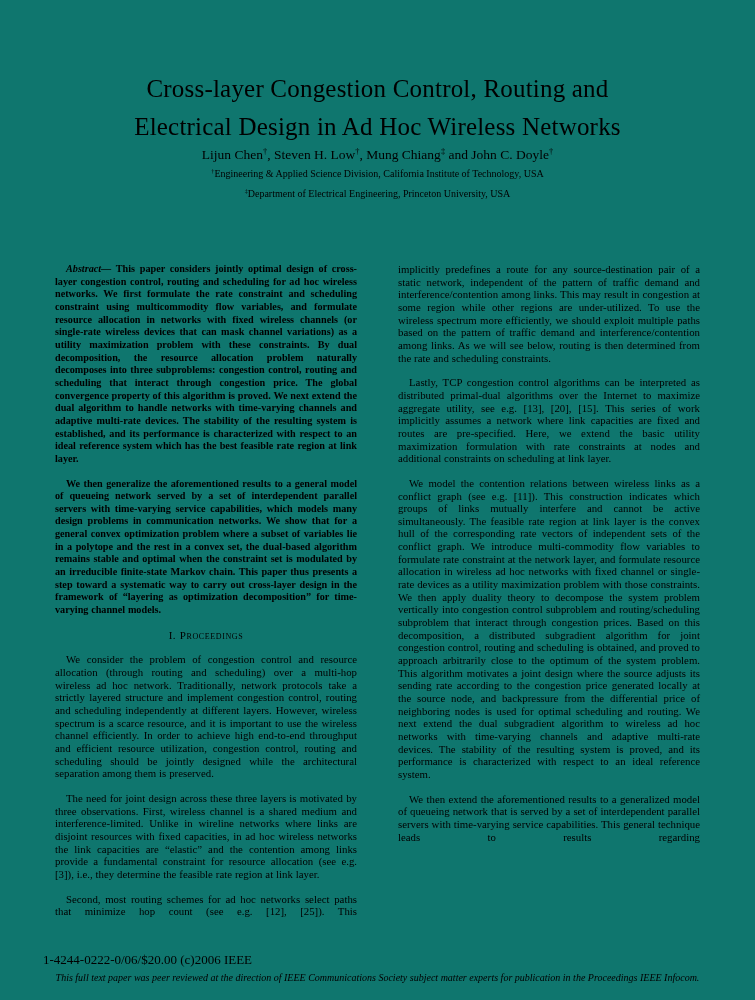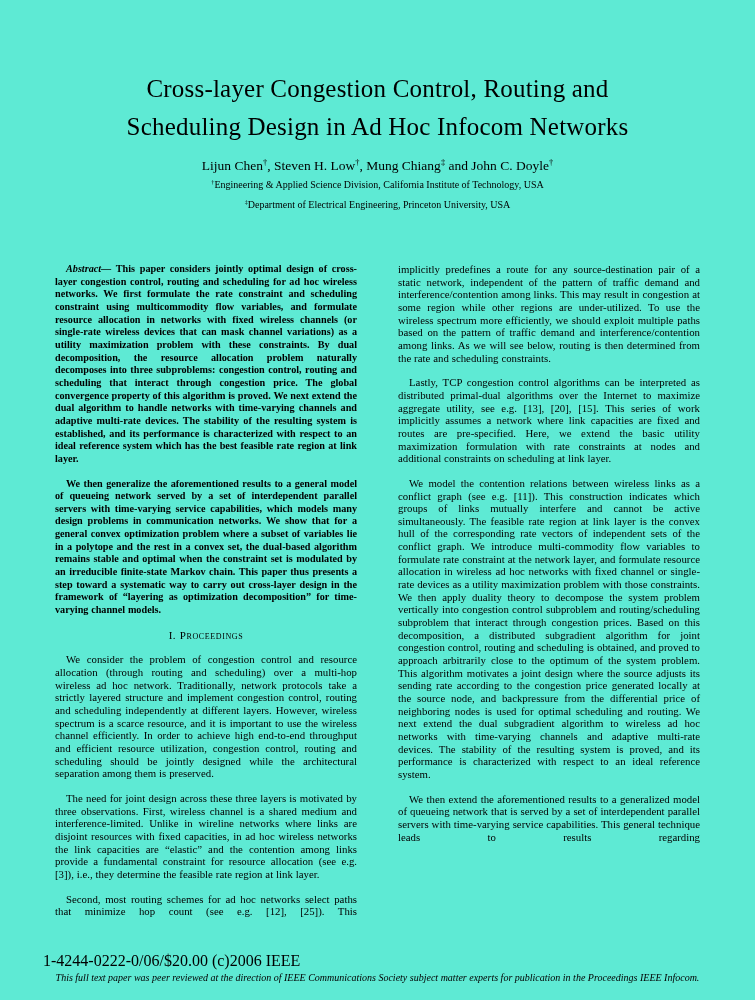--- a/index.html
+++ b/index.html
@@ -5,38 +5,38 @@
   html, body { margin: 0; padding: 0; }
   body {
     width: 755px; height: 1000px;
     background: #e8e8e8;
     font-family: "Liberation Serif", "DejaVu Serif", serif;
     color: #000;
   }
   .page {
     position: relative;
     width: 755px; height: 1000px;
-    background: #5eead4;
+    background: #0f766e;
     overflow: hidden;
   }
   .header {
     position: absolute;
     top: 70px; left: 0; width: 755px;
     text-align: center;
   }
   .title-line {
     display: block;
     font-size: 25px;
     font-weight: 400;
     line-height: 37.5px;
     letter-spacing: 0.2px;
     white-space: nowrap;
   }
   .byline {
-    margin-top: 11px;
+    margin-top: 0;
     font-size: 13.5px;
     line-height: 19px;
   }
   .affil {
     font-size: 10px;
     line-height: 19.5px;
   }
   sup {
     font-size: 62%;
     vertical-align: super;
@@ -68,39 +68,39 @@
     font-weight: 400;
     text-align: center;
     margin: 11px 0 7px 0;
   }
   .sec-num { letter-spacing: 0.3px; margin-right: 4px; }
   .smallcaps { font-variant: small-caps; letter-spacing: 0.6px; }
   .cont-end { text-align-last: justify; }
   .footer-copyright {
     position: absolute;
     left: 43px; top: 952px;
-    font-size: 16px;
+    font-size: 13px;
   }
   .footer-note {
     position: absolute;
     left: 0; top: 972px; width: 755px;
     text-align: center;
     font-size: 10px;
     font-style: italic;
   }
 </style>
 </head>
 <body>
 
 <div class="page">
 
   <div class="header">
     <h1 style="margin:0; font-weight:400;">
       <span class="title-line">Cross-layer Congestion Control, Routing and</span>
-      <span class="title-line">Scheduling Design in Ad Hoc Infocom Networks</span>
+      <span class="title-line">Electrical Design in Ad Hoc Wireless Networks</span>
     </h1>
     <div class="byline"><span>Lijun Chen</span><sup>†</sup><span>, Steven H. Low</span><sup>†</sup><span>, Mung Chiang</span><sup>‡</sup><span> and John C. Doyle</span><sup>†</sup></div>
     <div class="affil"><sup>†</sup><span>Engineering &amp; Applied Science Division, California Institute of Technology, USA</span></div>
     <div class="affil"><sup>‡</sup><span>Department of Electrical Engineering, Princeton University, USA</span></div>
   </div>
 
   <div class="col col-left">
     <p class="abstract indent">
       <span class="abs-label">Abstract—</span>
       <span>This paper considers jointly optimal design of cross-layer congestion control, routing and scheduling for ad hoc wireless networks. We first formulate the rate constraint and scheduling constraint using multicommodity flow variables, and formulate resource allocation in networks with fixed wireless channels (or single-rate wireless devices that can mask channel variations) as a utility maximization problem with these constraints. By dual decomposition, the resource allocation problem naturally decomposes into three subproblems: congestion control, routing and scheduling that interact through congestion price. The global convergence property of this algorithm is proved. We next extend the dual algorithm to handle networks with time-varying channels and adaptive multi-rate devices. The stability of the resulting system is established, and its performance is characterized with respect to an ideal reference system which has the best feasible rate region at link layer.</span>

